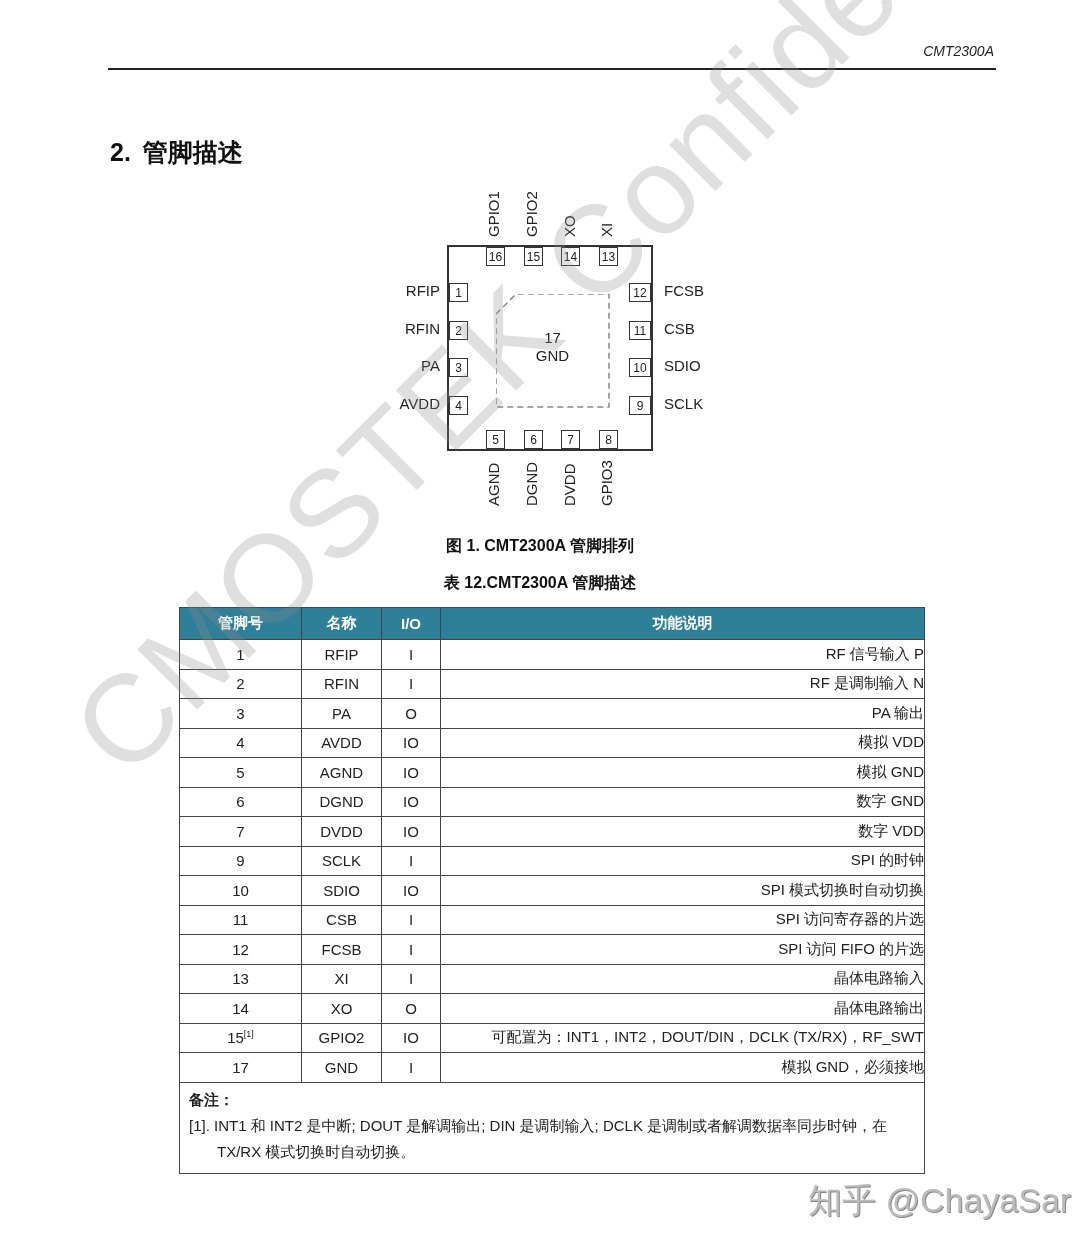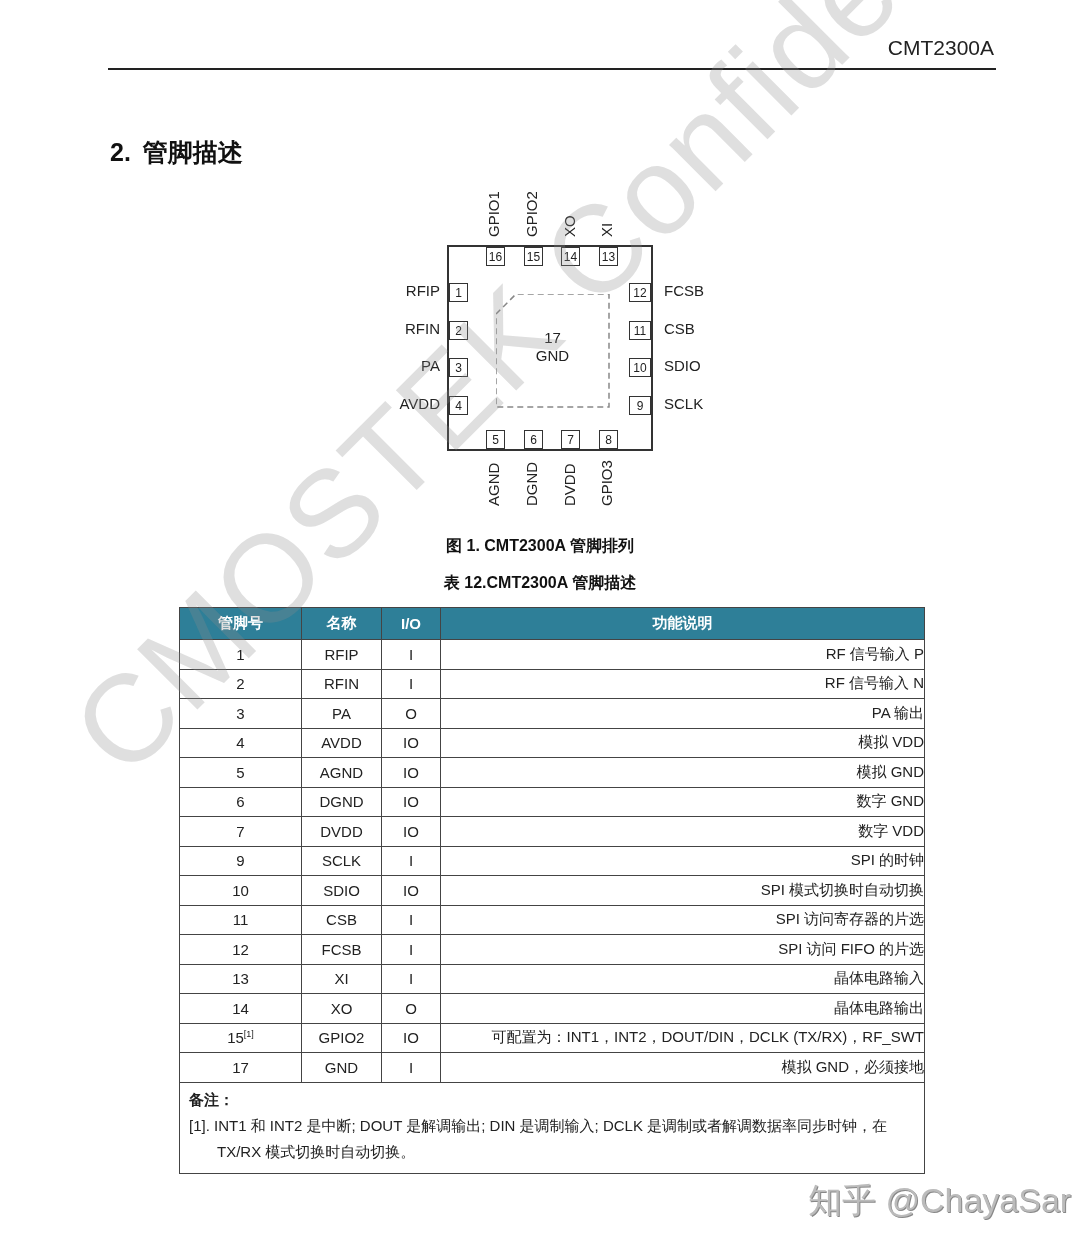--- a/index.html
+++ b/index.html
@@ -1,19 +1,19 @@
 <!DOCTYPE html>
 <html><head>
 <meta charset="utf-8">
 <style>
   html, body { margin:0; padding:0; }
   body { width:1080px; height:1250px; background:#ffffff; position:relative; overflow:hidden;
          font-family:"Liberation Sans", "DejaVu Sans", sans-serif; color:#111; }
   .doc-header { position:absolute; left:108px; top:30px; width:888px; height:38px; border-bottom:2px solid #222; }
-  .doc-header .code { position:absolute; right:2px; top:6px; font-size:21px; color:#222; }
+  .doc-header .code { position:absolute; right:2px; top:13px; font-size:14px; color:#222;font-style:italic; }
   .section-title { position:absolute; left:110px; top:136px; font-size:25px; font-weight:bold; color:#111; }
   .section-title .num { margin-right:12px; }
 
   
   .chip-wrap { position:absolute; left:380px; top:180px; width:340px; height:340px; }
   .chip { position:absolute; left:67px; top:65px; width:206px; height:206px; border:2px solid #333; box-sizing:border-box; }
   .pad { position:absolute; width:19px; height:19px; border:1px solid #333; box-sizing:border-box; background:#fff;
          font-size:12px; text-align:center; line-height:18px; color:#222; }
   .pad.wide { width:22px; }
   .epad { position:absolute; left:47px; top:47px; width:113px; height:113px; }
@@ -126,21 +126,21 @@
       <tr>
         <td><span>1</span><sup></sup></td>
         <td>RFIP</td>
         <td>I</td>
         <td class="desc">RF 信号输入 P</td>
       </tr>
       <tr>
         <td><span>2</span><sup></sup></td>
         <td>RFIN</td>
         <td>I</td>
-        <td class="desc">RF 信号输入 N</td>
+        <td class="desc">RF 是调制输入 N</td>
       </tr>
       <tr>
         <td><span>3</span><sup></sup></td>
         <td>PA</td>
         <td>O</td>
         <td class="desc">PA 输出</td>
       </tr>
       <tr>
         <td><span>4</span><sup></sup></td>
         <td>AVDD</td>

